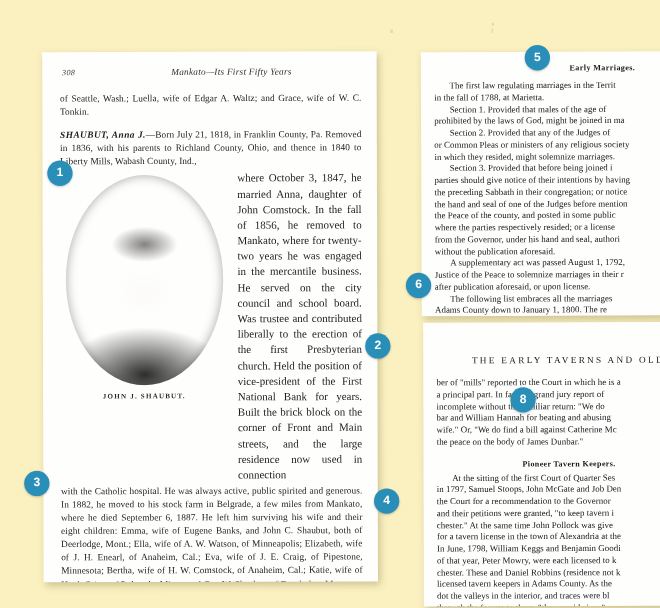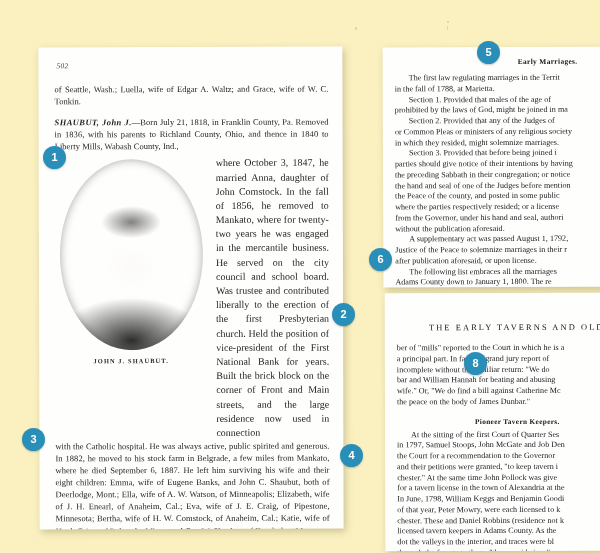--- a/index.html
+++ b/index.html
@@ -199,28 +199,29 @@
 <body>
 
 <div class="speck" style="left:355px;top:27px;width:2px;height:3px;"></div>
 <div class="speck" style="left:447px;top:21px;width:2px;height:2px;"></div>
 <div class="speck" style="left:447px;top:26px;width:1px;height:4px;"></div>
 
 <div class="scan" id="scan-left">
   <div class="left-pad">
 
     <div class="running-head">
-      <span class="folio">502</span>
+      <span class="folio">308</span>
+      <span class="head-title">Mankato—Its First Fifty Years</span>
     </div>
 
     <div class="bodytext">
       <p>of Seattle, Wash.; Luella, wife of Edgar A. Waltz; and Grace, wife of W. C. Tonkin.</p>
 
       <p style="margin-top:9px;">
-        <span class="entry-name">SHAUBUT, John J.</span><span>—Born July 21, 1818, in Franklin County, Pa. Removed in 1836, with his parents to Richland County, Ohio, and thence in 1840 to Liberty Mills, Wabash County, Ind.,</span>
+        <span class="entry-name">SHAUBUT, Anna J.</span><span>—Born July 21, 1818, in Franklin County, Pa. Removed in 1836, with his parents to Richland County, Ohio, and thence in 1840 to Liberty Mills, Wabash County, Ind.,</span>
       </p>
     </div>
 
     <div style="margin-top:4px;">
       <div class="portrait-wrap">
         <div class="portrait-oval"></div>
         <div class="portrait-caption">JOHN J. SHAUBUT.</div>
       </div>
       <div class="col-right-text">where October 3, 1847, he married Anna, daughter of John Comstock. In the fall of 1856, he removed to Mankato, where for twenty-two years he was engaged in the mercantile business. He served on the city council and school board. Was trustee and contributed liberally to the erection of the first Presbyterian church. Held the position of vice-president of the First National Bank for years. Built the brick block on the corner of Front and Main streets, and the large residence now used in connection</div>
       <div class="clearer"></div>

